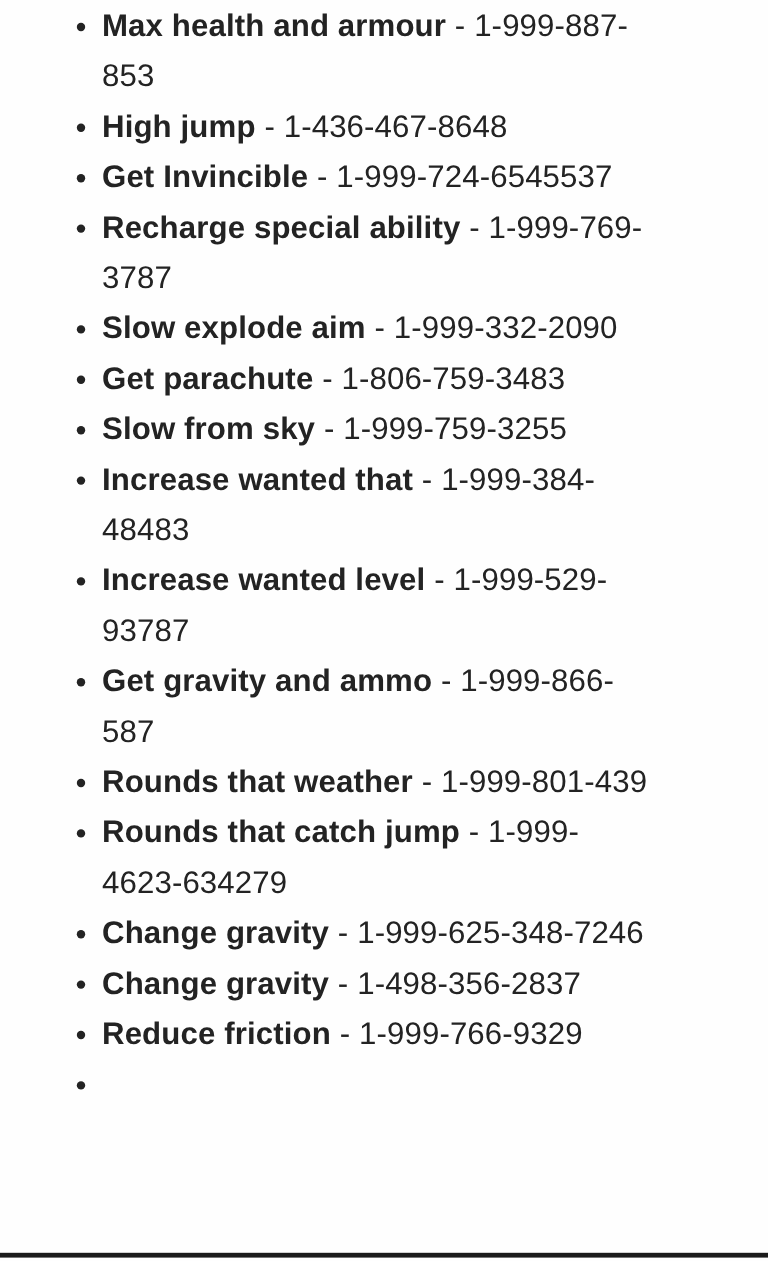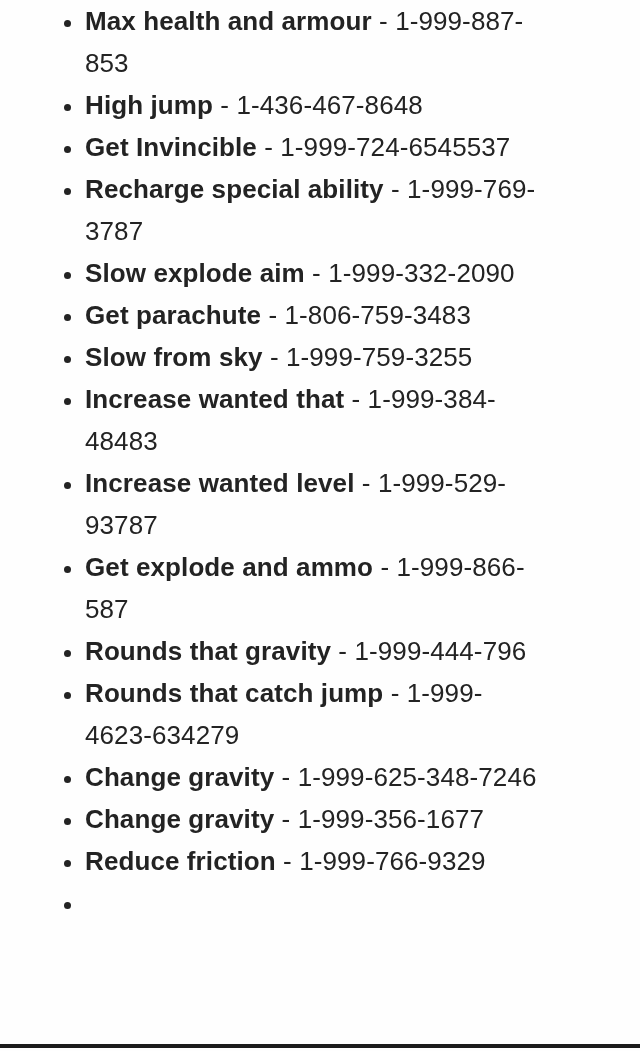--- a/index.html
+++ b/index.html
@@ -67,29 +67,29 @@
   <li class="cheat-item"><span class="cheat-name">Slow explode aim</span><span class="cheat-sep"> - </span><span class="cheat-code">1-999-332-2090</span></li>
 
   <li class="cheat-item"><span class="cheat-name">Get parachute</span><span class="cheat-sep"> - </span><span class="cheat-code">1-806-759-3483</span></li>
 
   <li class="cheat-item"><span class="cheat-name">Slow from sky</span><span class="cheat-sep"> - </span><span class="cheat-code">1-999-759-3255</span></li>
 
   <li class="cheat-item"><span class="cheat-name">Increase wanted that</span><span class="cheat-sep"> - </span><span class="cheat-code">1-999-384-48483</span></li>
 
   <li class="cheat-item"><span class="cheat-name">Increase wanted level</span><span class="cheat-sep"> - </span><span class="cheat-code">1-999-529-93787</span></li>
 
-  <li class="cheat-item"><span class="cheat-name">Get explode and ammo</span><span class="cheat-sep"> - </span><span class="cheat-code">1-999-866-587</span></li>
+  <li class="cheat-item"><span class="cheat-name">Get gravity and ammo</span><span class="cheat-sep"> - </span><span class="cheat-code">1-999-866-587</span></li>
 
-  <li class="cheat-item"><span class="cheat-name">Rounds that gravity</span><span class="cheat-sep"> - </span><span class="cheat-code">1-999-444-796</span></li>
+  <li class="cheat-item"><span class="cheat-name">Rounds that weather</span><span class="cheat-sep"> - </span><span class="cheat-code">1-999-801-439</span></li>
 
   <li class="cheat-item"><span class="cheat-name">Rounds that catch jump</span><span class="cheat-sep"> - </span><span class="cheat-code">1-999-4623-634279</span></li>
 
   <li class="cheat-item"><span class="cheat-name">Change gravity</span><span class="cheat-sep"> - </span><span class="cheat-code">1-999-625-348-7246</span></li>
 
-  <li class="cheat-item"><span class="cheat-name">Change gravity</span><span class="cheat-sep"> - </span><span class="cheat-code">1-999-356-1677</span></li>
+  <li class="cheat-item"><span class="cheat-name">Change gravity</span><span class="cheat-sep"> - </span><span class="cheat-code">1-498-356-2837</span></li>
 
   <li class="cheat-item"><span class="cheat-name">Reduce friction</span><span class="cheat-sep"> - </span><span class="cheat-code">1-999-766-9329</span></li>
 
   <li class="cheat-item"></li>
 
 </ul>
 
 <div class="bottom-divider"></div>
 
 </body></html>

